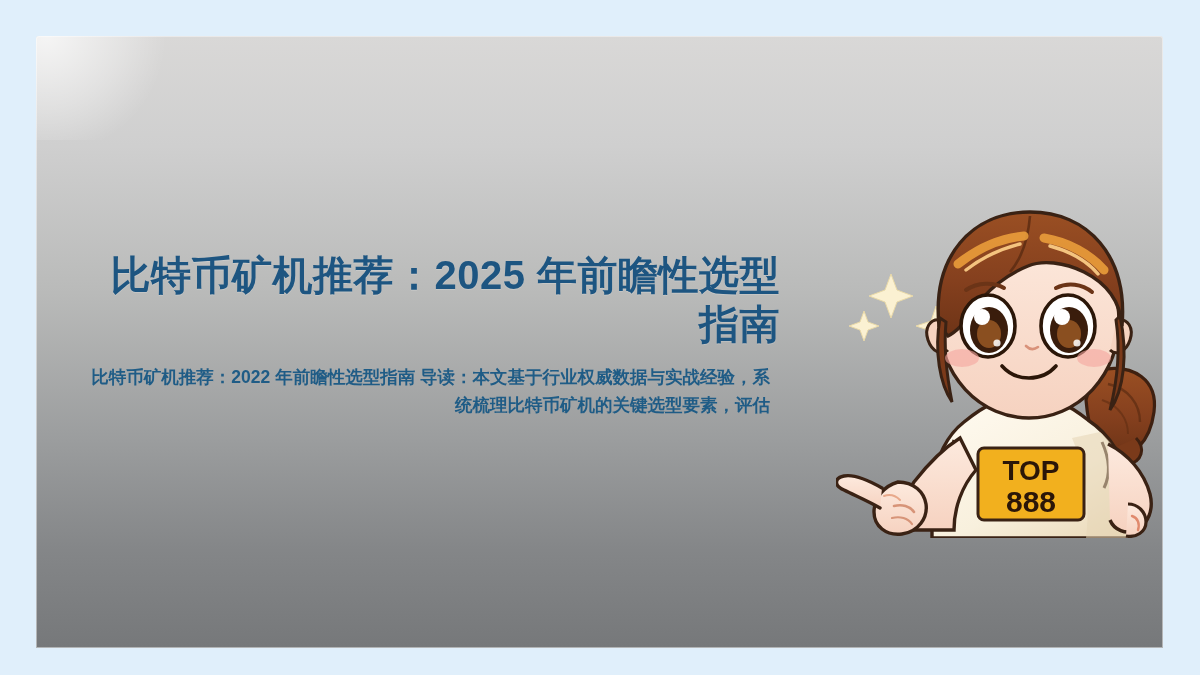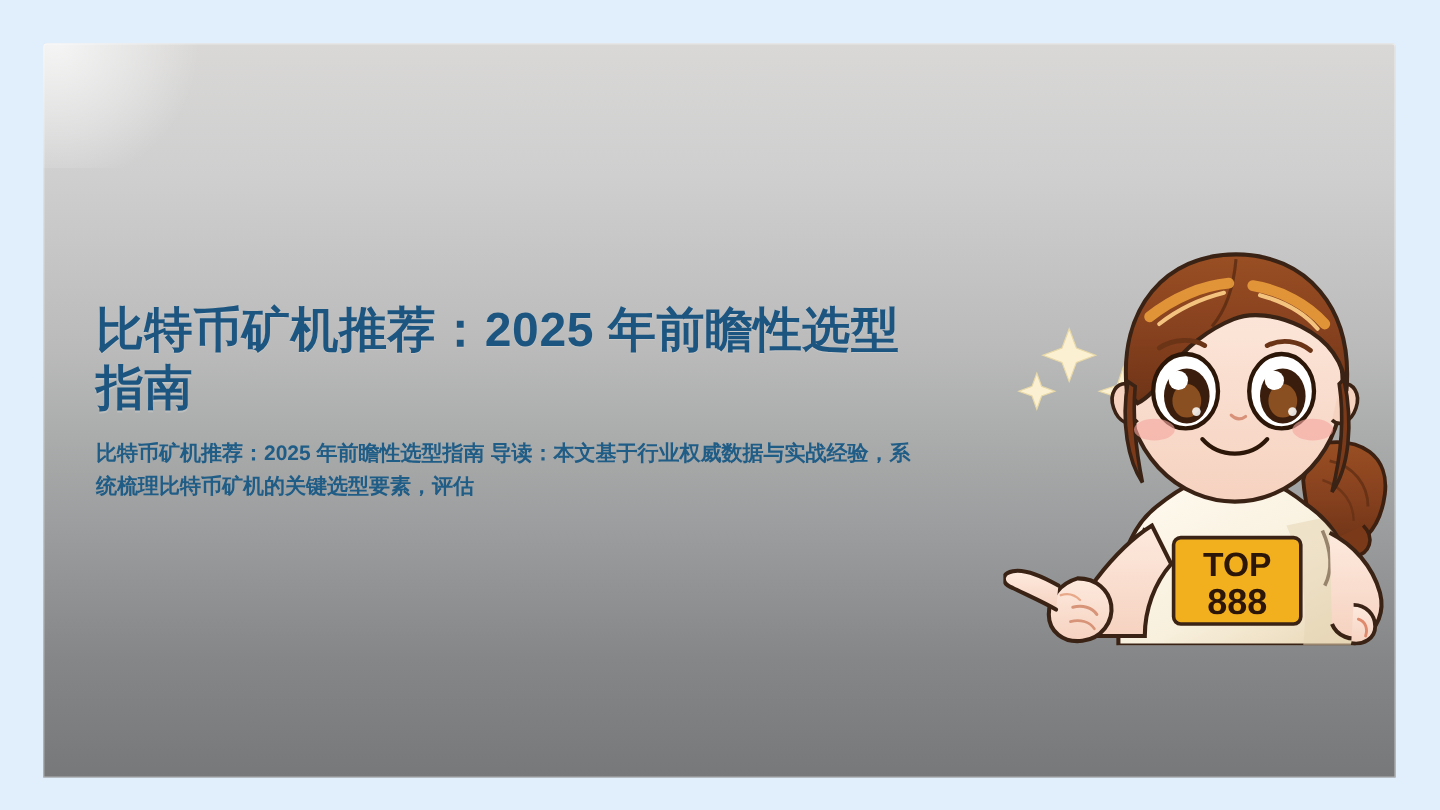--- a/index.html
+++ b/index.html
@@ -52,20 +52,21 @@
                 rgba(255,255,255,0) 72%);
     pointer-events: none;
   }
 
   
   #text-block {
     position: absolute;
     left: 44px;
     top: 215px;
     width: 700px;
+    text-align: right;
   }
   #slide-title {
     margin: 0;
     font-size: 40px;
     line-height: 1.22;
     font-weight: 700;
     letter-spacing: 0.5px;
     color: #1d5581;
     text-shadow: 0 1px 0 rgba(255,255,255,0.18);
   }
@@ -94,21 +95,21 @@
 </style>
 </head>
 <body>
 
 <div id="canvas">
 
   <div id="slide">
 
     <div id="text-block">
       <h1 id="slide-title">比特币矿机推荐：2025 年前瞻性选型指南</h1>
-      <p id="slide-body">比特币矿机推荐：2025 年前瞻性选型指南 导读：本文基于行业权威数据与实战经验，系统梳理比特币矿机的关键选型要素，评估</p>
+      <p id="slide-body">比特币矿机推荐：2022 年前瞻性选型指南 导读：本文基于行业权威数据与实战经验，系统梳理比特币矿机的关键选型要素，评估</p>
     </div>
 
     <div id="character">
       <svg width="372" height="352" viewBox="0 0 372 352" xmlns="http://www.w3.org/2000/svg">
         <defs>
           <linearGradient id="hairGrad" x1="0" y1="0" x2="0" y2="1">
             <stop offset="0%" stop-color="#9a4f23"></stop>
             <stop offset="55%" stop-color="#85401e"></stop>
             <stop offset="100%" stop-color="#6e3417"></stop>
           </linearGradient>

